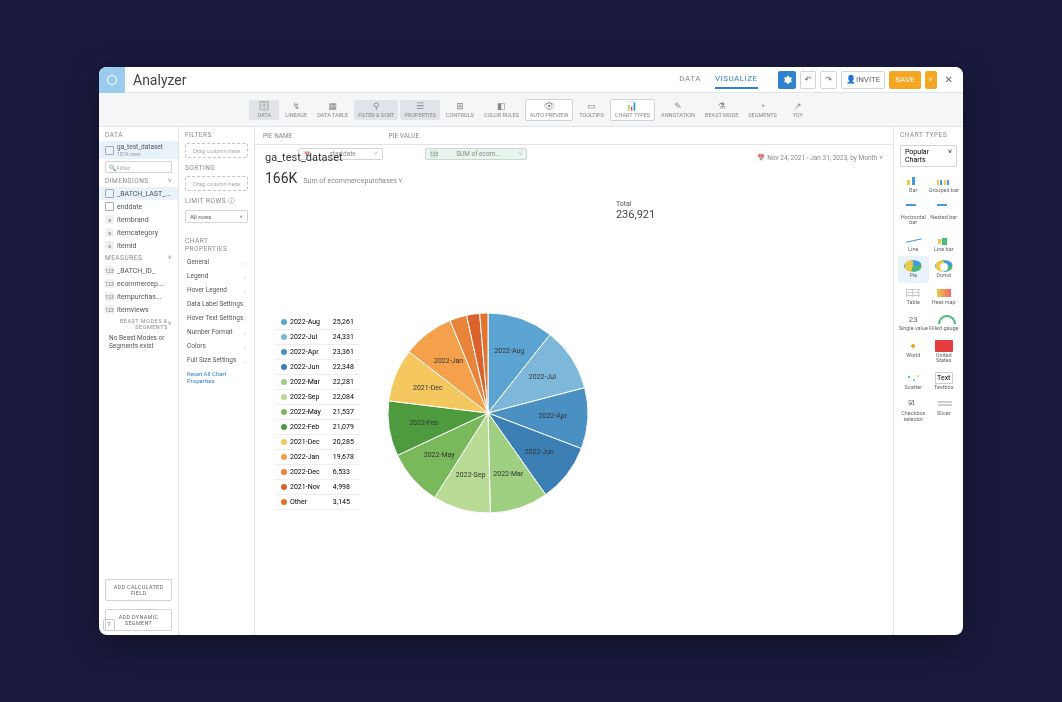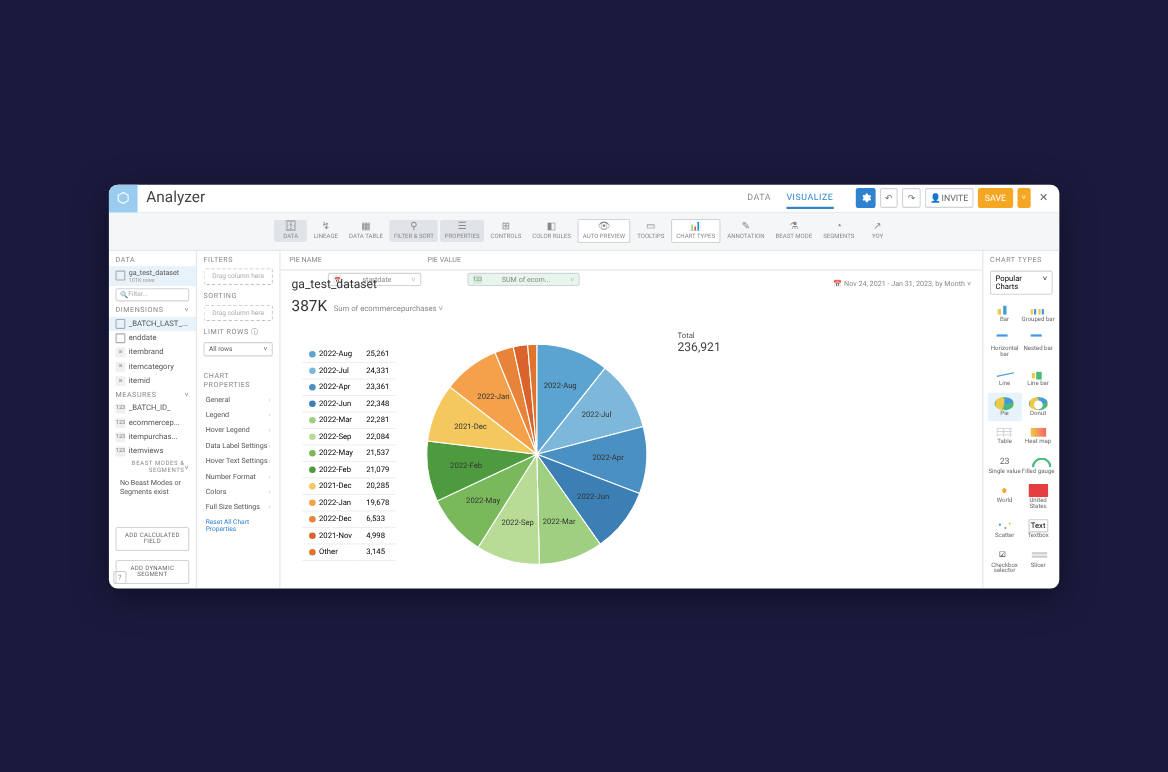--- a/index.html
+++ b/index.html
@@ -1,17 +1,17 @@
 <!DOCTYPE html>
 <html><head>
 <meta charset="utf-8">
 <style>
   * { box-sizing: border-box; margin: 0; padding: 0; font-family: -apple-system, BlinkMacSystemFont, "Segoe UI", Roboto, sans-serif; }
   body { background: #1a1a3e; width: 1062px; height: 702px; display:flex; align-items:center; justify-content:center; }
-  .app-frame { width: 864px; height: 367px; background: #fff; border-radius: 8px; box-shadow: 0 8px 32px rgba(0,0,0,.4); display:flex; flex-direction:column; overflow:hidden; position:relative; }
+  .app-frame { width: 864px; height: 568px; background: #fff; border-radius: 8px; box-shadow: 0 8px 32px rgba(0,0,0,.4); display:flex; flex-direction:column; overflow:hidden; position:relative; }
   
   .topbar { height: 26px; background: #fff; border-bottom: 1px solid #e0e4e8; display:flex; align-items:center; padding:0 6px 0 0; }
   .logo-box { width:26px; height:26px; background:#99ccee; display:flex; align-items:center; justify-content:center; }
   .app-title { font-size: 14px; color:#444; margin-left:8px; font-weight:400; }
   .top-spacer { flex:1; }
   .top-tabs { display:flex; gap:14px; font-size:8px; letter-spacing:.5px; }
   .top-tab { color:#888; cursor:pointer; padding:4px 0; }
   .top-tab.active { color:#3182ce; border-bottom:2px solid #3182ce; }
   .top-actions { display:flex; gap:4px; margin-left:20px; align-items:center; }
   .wrench { width:18px; height:18px; background:#3182ce; border-radius:2px; display:flex; align-items:center; justify-content:center; color:#fff; font-size:9px; }
@@ -327,21 +327,21 @@
       </div>
       <div class="chart-head">
         <div class="ds-name">ga_test_dataset</div>
         <div class="date-range">
             <span>📅</span> 
             <span>Nov 24, 2021 - Jan 31, 2023, by Month</span> 
             <span>˅</span>
           </div>
       </div>
       <div class="summary">
-        <span class="sum-val">387K</span>
+        <span class="sum-val">166K</span>
         <span class="sum-label"><span>Sum of ecommercepurchases</span> ˅</span>
       </div>
       <div class="chart-content">
         <table class="legend-tbl">
             <tbody id="legend-body">
               <tr>
                 <td><span class="dot" style="background:#5ba3d0"></span>2022-Aug</td>
                 <td>25,261</td>
               </tr>
               <tr>

